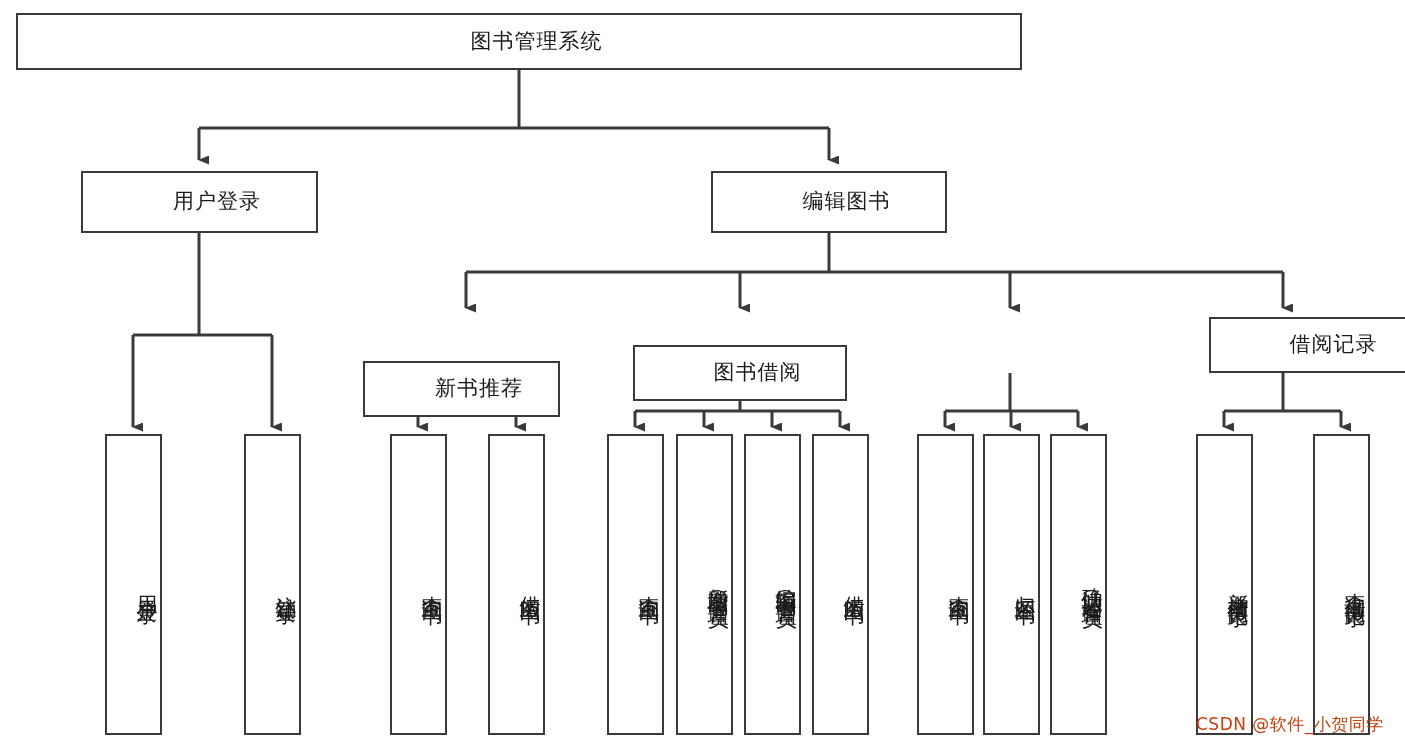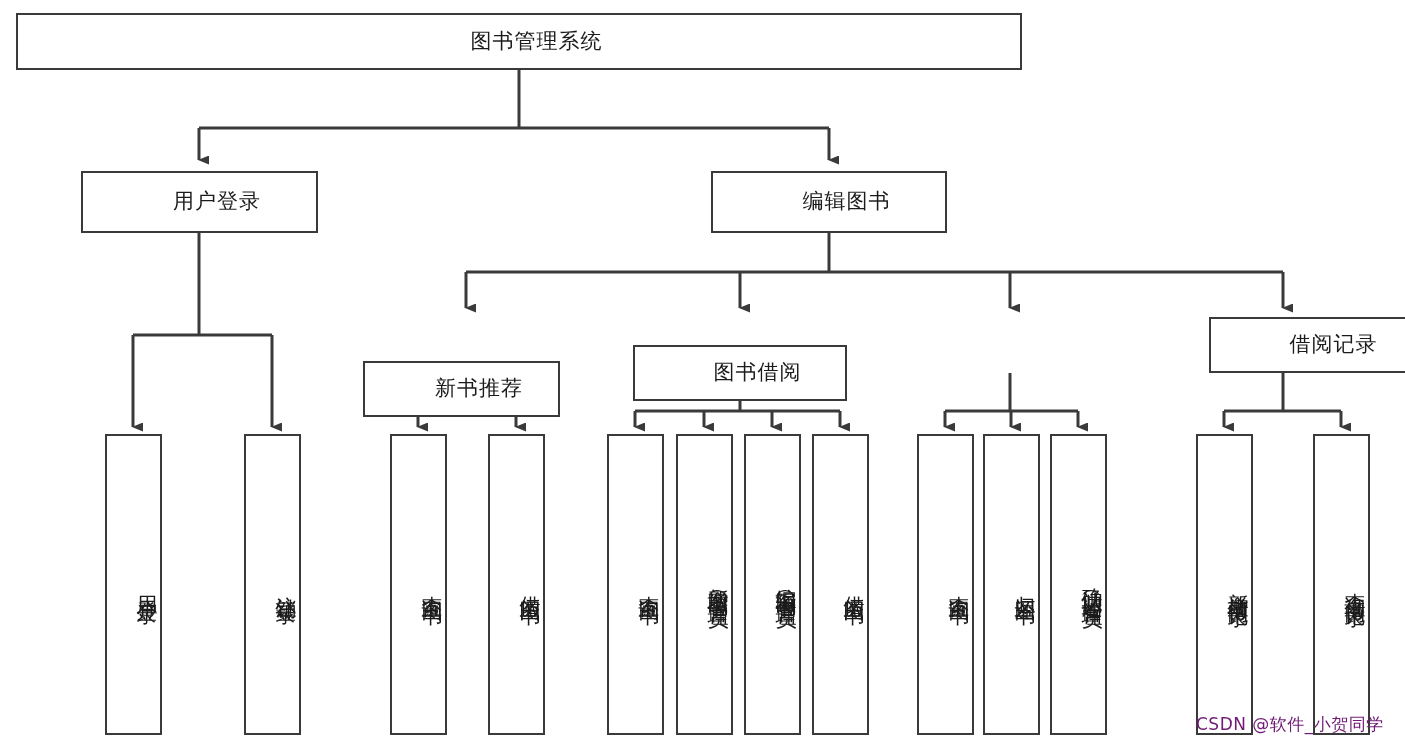--- a/index.html
+++ b/index.html
@@ -47,21 +47,21 @@
     justify-content:center;
     white-space:nowrap;
   }
   .node.vert.topalign{
     align-items:flex-start;
   }
   #watermark{
     position:absolute;
     left:1196px;top:713px;
     font-size:17px;
-    color:#701a75;
+    color:#c2410c;
     white-space:nowrap;
     letter-spacing:0.5px;
     font-family:"DejaVu Sans","Liberation Sans",sans-serif;
   }
 </style>
 </head>
 <body>
 
 <div id="diagram">
 

